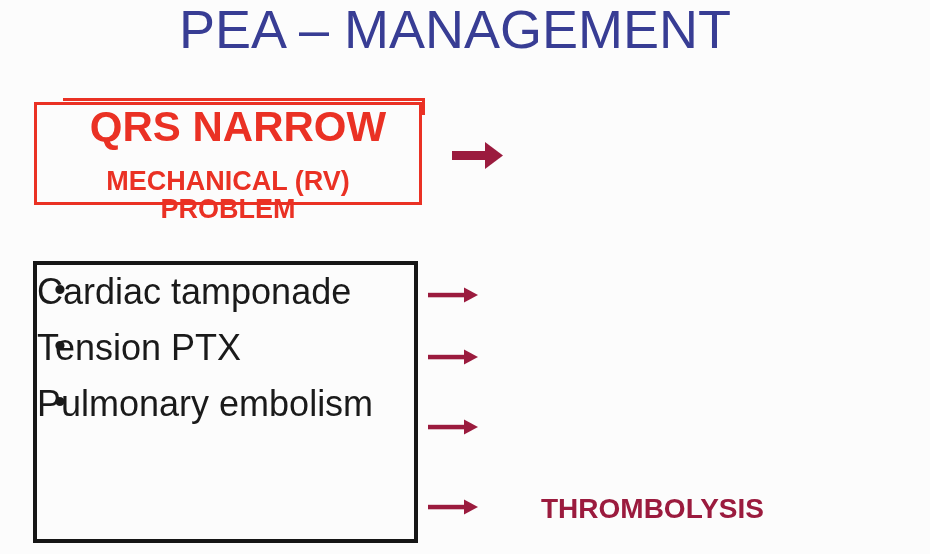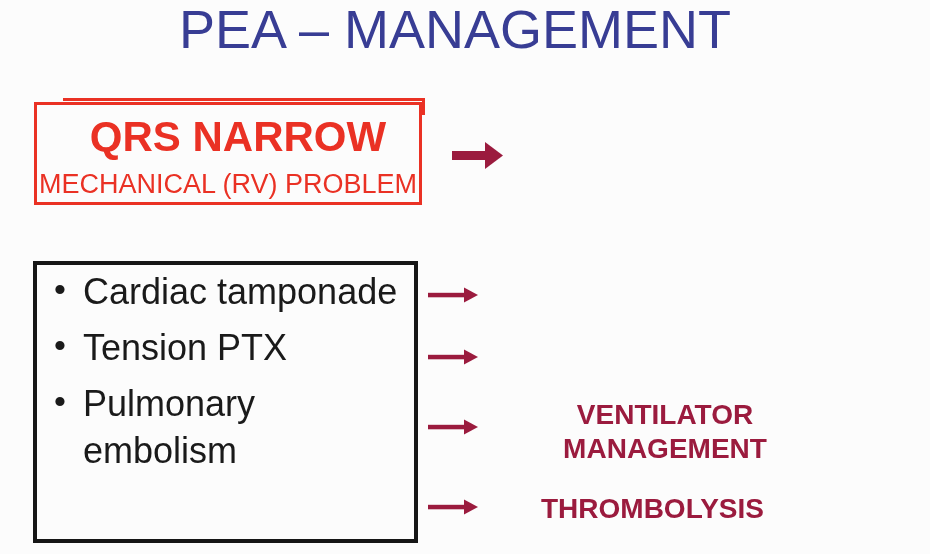--- a/index.html
+++ b/index.html
@@ -38,31 +38,30 @@
     
     content: "";
     position: absolute;
     top: -7px; left: 26px; right: -6px;
     height: 14px;
     border-top: 3px solid #EA3124;
     border-right: 3px solid #EA3124;
     pointer-events: none;
   }
   .qrs-title {
-    margin-top: 10px;
     font-size: 42px;
     font-weight: bold;
     line-height: 44px;
     padding-left: 20px;
   }
   .qrs-subtitle {
-    margin-top: 7px;
+    margin-top: 18px;
     font-size: 27px;
-    font-weight: normal;
-    line-height: 36px;
+    font-weight: bold;
+    line-height: 28px;
   }
   
   .block-arrow {
     position: absolute;
     left: 452px; top: 141px;
     width: 52px; height: 28px;
   }
   .maroon-fill { fill: #9B1B3E; }
   
   .fluids-label {
@@ -83,21 +82,20 @@
     border: 4px solid #161616;
     box-sizing: border-box;
   }
   .causes-list {
     list-style: none;
     margin: 0;
     padding: 3px 0 0 0;
   }
   .causes-list li {
     position: relative;
-    padding-left: 46px;
     font-size: 36px;
     line-height: 47px;
     margin-bottom: 9px;
     color: #1a1a1a;
   }
   .causes-list li::before {
     content: "\2022";
     position: absolute;
     left: 17px; top: -2px;
     font-size: 34px;
@@ -163,16 +161,15 @@
   </svg>
   <svg class="line-arrow arrow-3" viewBox="0 0 50 16" aria-hidden="true">
     <rect class="maroon-fill" x="0" y="5.8" width="38" height="4.5"></rect>
     <polygon class="maroon-fill" points="36,0.5 50,8 36,15.5"></polygon>
   </svg>
   <svg class="line-arrow arrow-4" viewBox="0 0 50 16" aria-hidden="true">
     <rect class="maroon-fill" x="0" y="5.8" width="38" height="4.5"></rect>
     <polygon class="maroon-fill" points="36,0.5 50,8 36,15.5"></polygon>
   </svg>
 
-  <div class="treatment treatment-3">VENTILATOR MANAGEMENT</div>
   <div class="treatment treatment-4">THROMBOLYSIS</div>
 
 </div>
 
 </body></html>

